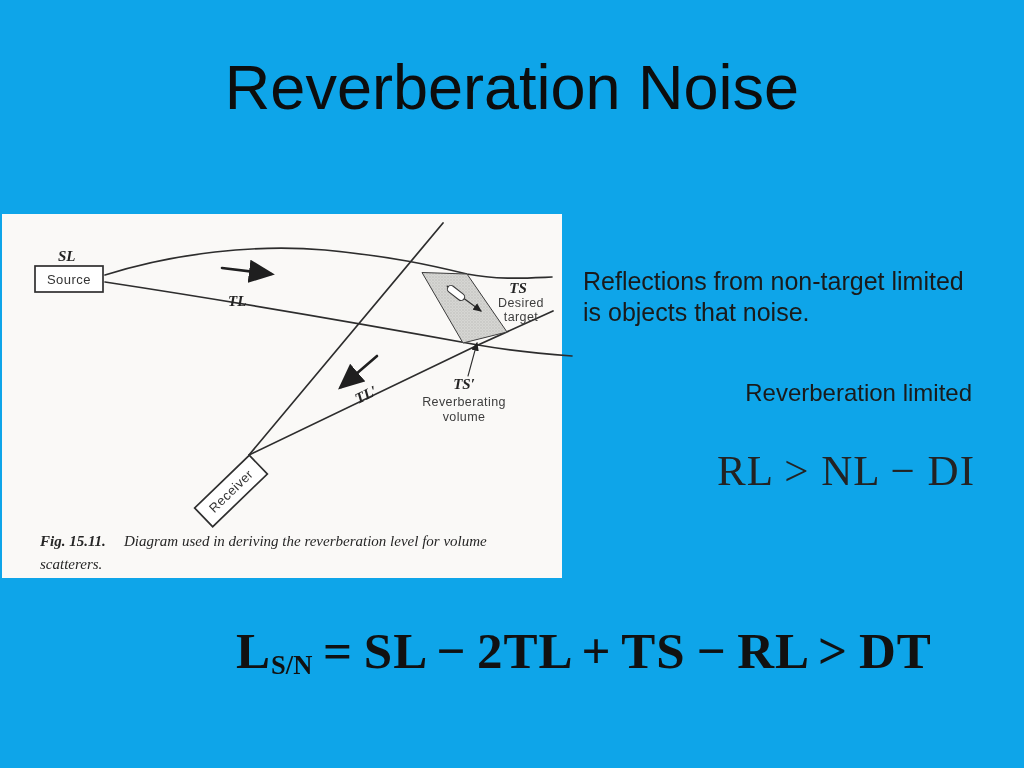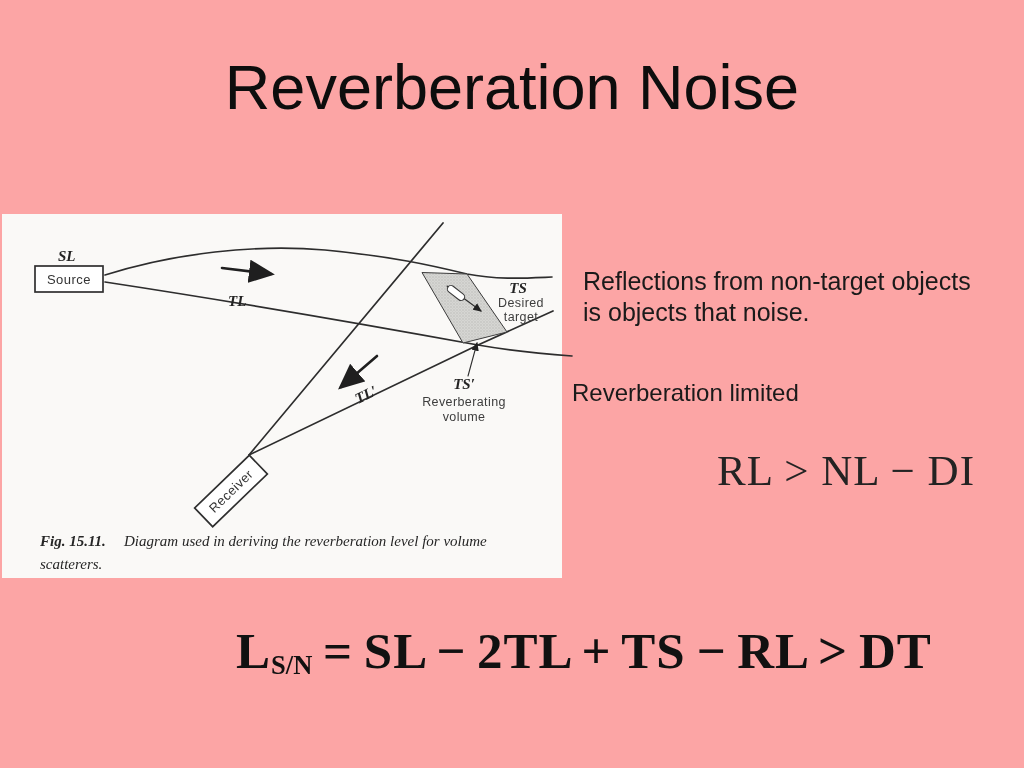--- a/index.html
+++ b/index.html
@@ -1,31 +1,31 @@
 <!DOCTYPE html>
 <html><head>
 <meta charset="utf-8">
 <style>
   html,body{margin:0;padding:0;background:#ffffff;}
   .slide{
-    position:relative;width:1024px;height:768px;background:#fca5a5;
+    position:relative;width:1024px;height:768px;background:#0ea5e9;
     overflow:hidden;font-family:"Liberation Sans",sans-serif;color:#161616;
   }
   .title{
     position:absolute;top:54px;left:0;width:1024px;text-align:center;
     font-size:63px;line-height:1.05;font-weight:400;color:#0d0d0d;
     letter-spacing:0px;
   }
   
   .body-text{
     position:absolute;left:583px;top:266px;width:420px;
     font-size:25px;line-height:31px;color:#1a1a1a;
   }
   .sub-label{
-    position:absolute;left:572px;top:379px;width:400px;text-align:left;
+    position:absolute;left:572px;top:379px;width:400px;text-align:right;
     font-size:24px;color:#1a1a1a;
   }
   .inequality{
     position:absolute;left:575px;top:446px;width:400px;text-align:right;
     font-family:"Liberation Serif",serif;font-size:43px;color:#232323;
     letter-spacing:1px;
   }
   
   .equation{
     position:absolute;left:236px;top:622px;
@@ -133,21 +133,21 @@
 
       <g>
         <text class="cap-bold" x="40" y="336">Fig. 15.11.</text>
         <text class="cap-it" x="124" y="336">Diagram used in deriving the reverberation level for volume</text>
         <text class="cap-it" x="40" y="359">scatterers.</text>
       </g>
     </svg>
   </div>
 
   <div class="body-text">
-    <div>Reflections from non-target objects</div>
+    <div>Reflections from non-target limited</div>
     <div>is objects that noise.</div>
   </div>
 
   <div class="sub-label">Reverberation limited</div>
 
   <div class="inequality">RL &gt; NL − DI</div>
 
   <div class="equation"><span>L</span><sub class="eq-sub">S/N</sub><span> <span>= SL − 2TL + TS − RL &gt; DT</span></span>
   </div>
 

